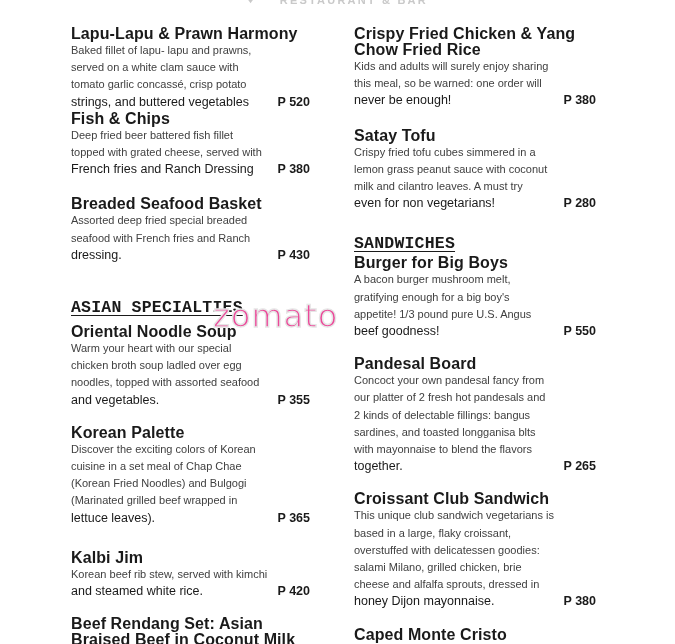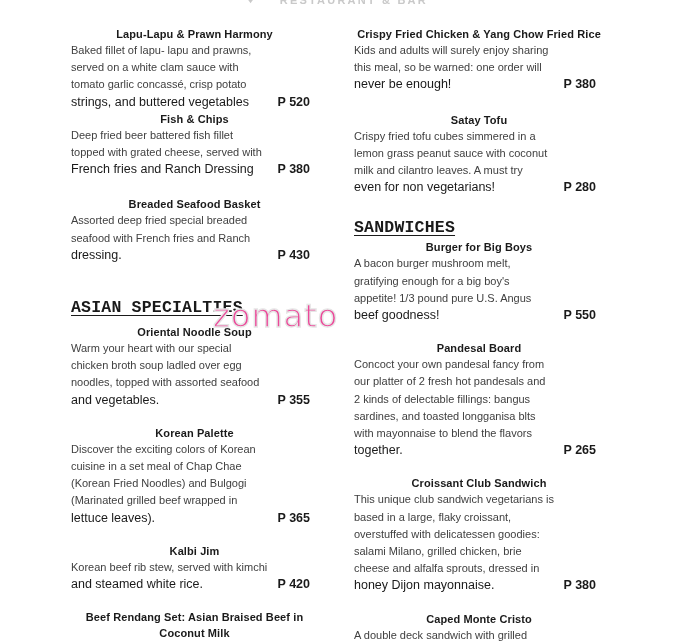--- a/index.html
+++ b/index.html
@@ -91,26 +91,25 @@
   }
   .sec-gap-lg { margin-top: 34px; }
   .sec-gap-md { margin-top: 22px; }
 
   
   .dish { margin: 0 0 0 0; }
   .dish + .dish { margin-top: 12px; }
   .dish.tight + .dish.tight { margin-top: 0px; }
 
   .dish-name {
-    font-size: 11px;
+    font-size: 16px;
     font-weight: 700;
     line-height: 16px;
     margin: 0;
     letter-spacing: 0.1px;
-    text-align: center;
   }
   .dish-desc {
     font-size: 11px;
     line-height: 17.2px;
     margin: 0;
     text-align: justify;
     text-justify: inter-word;
     color: #404040;
   }
   .dish-desc.nojust { text-align: left; }
@@ -193,21 +192,21 @@
       <p class="dish-desc">Discover the exciting colors of Korean</p>
       <p class="dish-desc">cuisine in a set meal of Chap Chae</p>
       <p class="dish-desc">(Korean Fried Noodles) and Bulgogi</p>
       <p class="dish-desc">(Marinated grilled beef wrapped in</p>
       <div class="lastline">
         <span class="lead">lettuce leaves).</span>
         <span class="price">P 365</span>
       </div>
     </div>
 
-    <div class="dish" style="margin-top:16px">
+    <div class="dish" style="margin-top:23px">
       <p class="dish-name">Kalbi Jim</p>
       <p class="dish-desc nojust">Korean beef rib stew, served with kimchi</p>
       <div class="lastline">
         <span class="lead">and steamed white rice.</span>
         <span class="price">P 420</span>
       </div>
     </div>
 
     <div class="dish" style="margin-top:16px">
       <p class="dish-name">Beef Rendang Set: Asian Braised Beef in Coconut Milk</p>

